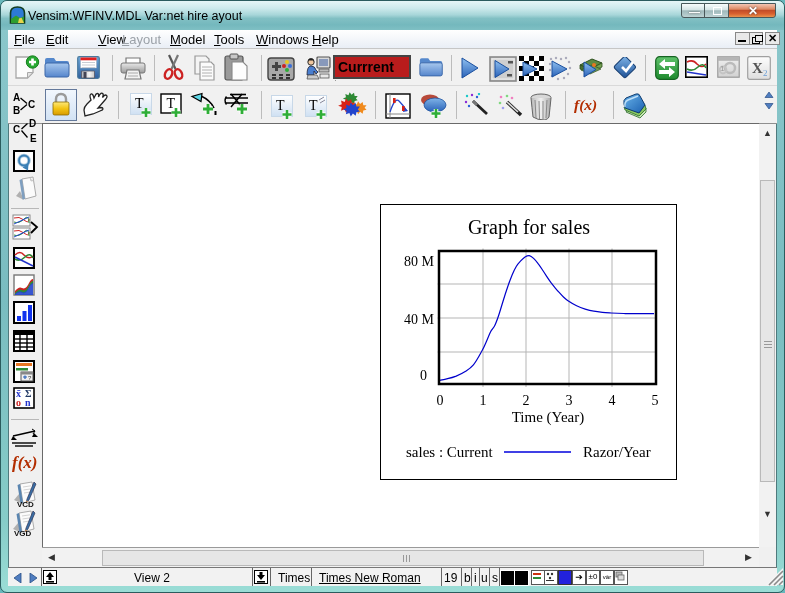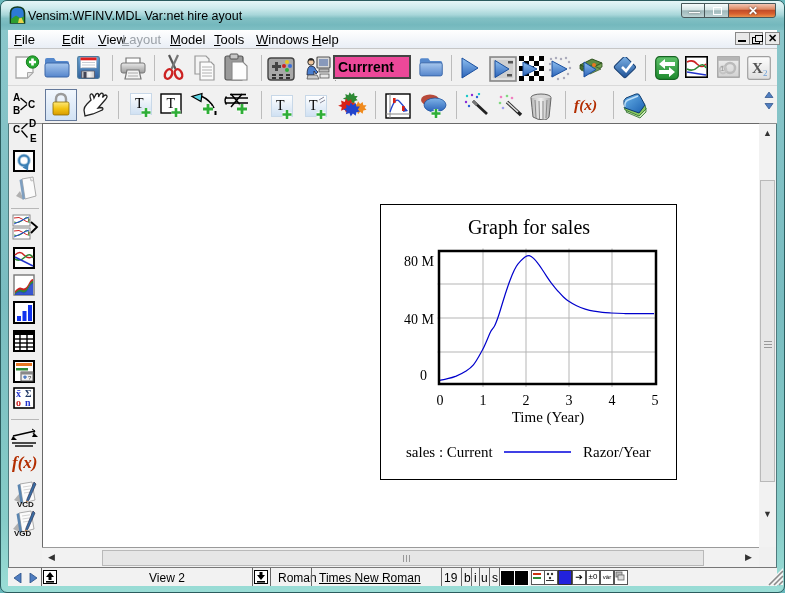--- a/index.html
+++ b/index.html
@@ -62,21 +62,21 @@
   </div>
 <div id="btnmax" class="aerobtn">
     <span class="glyph" style="left:8px;top:3px;width:7px;height:6px;border:1.5px solid #fff;display:block;"></span>
   </div>
 <div id="btnclose" class="aerobtn">
     <span class="glyph" style="left:19px;top:0px;font-size:12px;">✕</span>
   </div>
 
 <div id="menubar">
   <span class="mi" style="left:6px;"><u>F</u>ile</span>
-  <span class="mi" style="left:54px;"><u>E</u>dit</span>
+  <span class="mi" style="left:38px;"><u>E</u>dit</span>
   <span class="mi" style="left:90px;"><u>V</u>iew</span>
   <span class="mi" style="left:114px;color:#9ba1a8;"><u>L</u>ayout</span>
   <span class="mi" style="left:162px;"><u>M</u>odel</span>
   <span class="mi" style="left:206px;"><u>T</u>ools</span>
   <span class="mi" style="left:248px;"><u>W</u>indows</span>
   <span class="mi" style="left:304px;"><u>H</u>elp</span>
 
   <span style="position:absolute;left:727px;top:2px;width:14px;height:13px;background:#e9e9e9;border:1px solid #888;border-right:none;box-sizing:border-box;">
       <span style="position:absolute;left:2px;top:7px;width:8px;height:2px;background:#000;"></span>
     </span>
@@ -194,21 +194,21 @@
     <rect x="14" y="4" width="9" height="7" fill="#8899bb"></rect>
     <rect x="14" y="14" width="10" height="3" fill="#bbb" stroke="#555" stroke-width="0.8"></rect>
     <circle cx="6" cy="7" r="3.2" fill="#f0c8a0" stroke="#333" stroke-width="1"></circle>
     <path d="M3,7 Q3,3 6,3.4 Q9,3 9,7 L8,5.5 L4,5.5 Z" fill="#222"></path>
     <path d="M2,20 Q2,11 6,11 Q10,11 11,15 L13,17 L11,19 L9,16 L9,20 Z" fill="#4a7fd0" stroke="#223" stroke-width="0.8"></path>
     <path d="M3,20 L12,20 L14,24 L2,24 Z" fill="#ccc" stroke="#555" stroke-width="0.8"></path>
     <rect x="15" y="19" width="9" height="4" fill="#e8e8e8" stroke="#555" stroke-width="0.8"></rect>
   </svg>
   <span class="vsep" style="left:327px;top:6px;height:26px;border-left:1px dotted #999;background:none;"></span>
 
-  <div style="position:absolute;left:325px;top:6px;width:78px;height:24px;background:#ec4899;border:2px solid #444;box-sizing:border-box;font-weight:bold;font-size:14px;padding:2px 0 6px 3px;">Currrent</div>
+  <div style="position:absolute;left:325px;top:6px;width:78px;height:24px;background:#b91c1c;border:2px solid #444;box-sizing:border-box;font-weight:bold;font-size:14px;padding:2px 0 6px 3px;">Currrent</div>
 
   <svg class="ico" style="left:410px;top:8px;" width="28" height="21" viewBox="0 0 30 22">
     <path d="M2,3 Q2,1 4,1 L11,1 L13,4 L24,4 Q26,4 26,6 L26,8 L2,8 Z" fill="#5588cc"></path>
     <rect x="2" y="6" width="24" height="14" rx="2" fill="url(#fold)" stroke="#3a66a8" stroke-width="1"></rect>
   </svg>
   <span class="vsep" style="left:443px;top:6px;height:26px;"></span>
 
   <svg class="ico" style="left:452px;top:8px;" width="20" height="22" viewBox="0 0 20 22">
     <path d="M2,1 L18,11 L2,21 Z" fill="url(#pl)" stroke="#1a4f9e" stroke-width="1"></path>
     <defs>
@@ -707,30 +707,30 @@
     <path d="M8,0 L8,10 L1,5 Z" fill="#4f7dc0" stroke="#2a4f86" stroke-width="0.8"></path>
     <path d="M17,0 L17,10 L24,5 Z" fill="#4f7dc0" stroke="#2a4f86" stroke-width="0.8"></path>
   </svg>
   <span class="sbox" style="left:35px;">
       <svg width="12" height="12" viewBox="0 0 12 12" style="position:absolute;left:0;top:0;">
         <path d="M6,1 L10,6 L7.5,6 L7.5,9 L4.5,9 L4.5,6 L2,6 Z" fill="#000"></path>
         <rect x="2" y="10" width="8" height="1.6" fill="#000"></rect>
       </svg>
     </span>
   <span class="sdiv" style="left:33px;"></span>
-  <span class="stxt" style="left:141px;">View 2</span>
+  <span class="stxt" style="left:126px;">View 2</span>
   <span class="sbox" style="left:246px;">
       <svg width="12" height="12" viewBox="0 0 12 12" style="position:absolute;left:0;top:0;">
         <path d="M6,9 L10,4 L7.5,4 L7.5,1 L4.5,1 L4.5,4 L2,4 Z" fill="#000"></path>
         <rect x="2" y="10" width="8" height="1.6" fill="#000"></rect>
       </svg>
     </span>
   <span class="sdiv" style="left:244px;"></span>
   <span class="sdiv" style="left:262px;"></span>
-  <span class="stxt" style="left:270px;">Roman</span>
+  <span class="stxt" style="left:270px;">Times</span>
   <span class="sdiv" style="left:303px;"></span>
   <span class="stxt" style="left:311px;text-decoration:underline;">Times New Roman</span>
   <span class="sdiv" style="left:433px;"></span>
   <span class="stxt" style="left:436px;">19</span>
   <span class="sdiv" style="left:453px;"></span>
   <span class="stxt" style="left:456px;">b</span>
   <span class="sdiv" style="left:463px;"></span>
   <span class="stxt" style="left:466px;">i</span>
   <span class="sdiv" style="left:471px;"></span>
   <span class="stxt" style="left:473px;">u</span>

